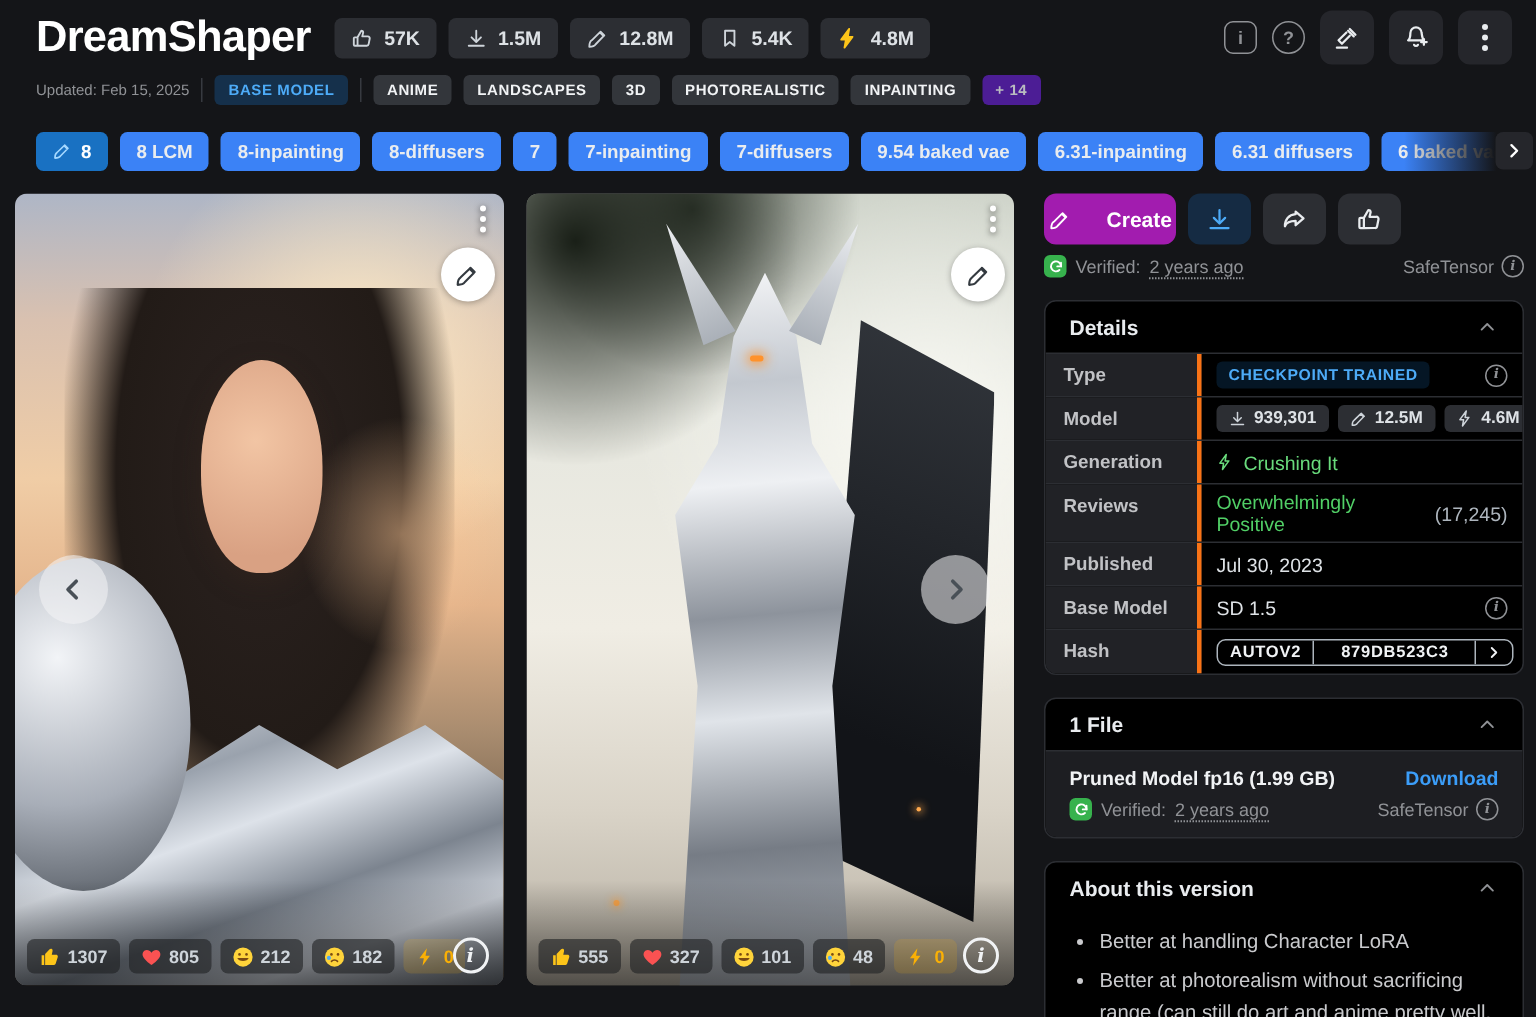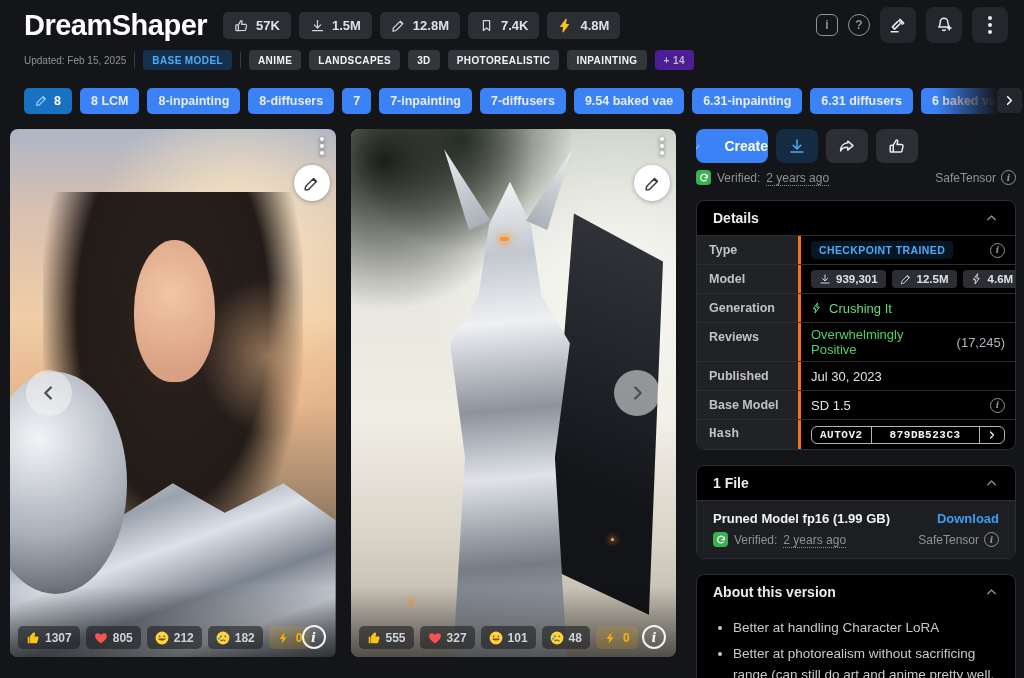--- a/index.html
+++ b/index.html
@@ -81,39 +81,39 @@
 
   .reactions { position:absolute; left:8px; bottom:8px; display:flex; gap:6px; z-index:4; }
   .rx { display:inline-flex; align-items:center; gap:5px; height:23px; padding:0 8px; border-radius:5px; background:rgba(30,31,34,.6); color:#ced4da; font-size:12px; font-weight:600; cursor:pointer; }
   .rx svg { width:14px; height:14px; }
   .rx.zap { background:rgba(250,176,5,.16); color:#fab005; font-weight:700; }
   .img-info { position:absolute; right:10px; bottom:8px; width:24px; height:24px; border-radius:50%; border:2px solid #f1f3f5; color:#f1f3f5; display:flex; align-items:center; justify-content:center; font-family:"DejaVu Serif",serif; font-style:italic; font-weight:700; font-size:13px; cursor:pointer; z-index:4; }
 
   
   aside { width:320px; flex:none; }
   .actions-row { display:flex; gap:8px; }
-  .btn-create { display:flex; align-items:center; justify-content:center; gap:24px; width:72px; height:34px; border:none; border-radius:8px; background:#3b82f6; color:#fff; font-size:14px; font-weight:700; cursor:pointer; }
+  .btn-create { display:flex; align-items:center; justify-content:center; gap:24px; width:88px; height:34px; border:none; border-radius:8px; background:#a21caf; color:#fff; font-size:14px; font-weight:700; cursor:pointer; }
   .btn-create svg { width:15px; height:15px; stroke:#fff; fill:none; stroke-width:2; stroke-linecap:round; stroke-linejoin:round; }
   .btn-sq { width:42px; height:34px; border:none; border-radius:8px; background:#2c2e33; display:flex; align-items:center; justify-content:center; cursor:pointer; }
   .btn-sq svg { width:18px; height:18px; stroke:#e9ecef; fill:none; stroke-width:2; stroke-linecap:round; stroke-linejoin:round; }
   .btn-sq.dl { background:rgba(25,113,194,.25); }
   .btn-sq.dl svg { stroke:#4dabf7; }
   .verified-row { margin-top:7px; display:flex; align-items:center; gap:6px; font-size:12px; color:#909296; }
   .shield { width:15px; height:15px; border-radius:4px; background:#37b24d; display:inline-flex; align-items:center; justify-content:center; flex:none; }
   .shield svg { width:10px; height:10px; stroke:#fff; fill:none; stroke-width:3; stroke-linecap:round; }
   .dotted { text-decoration:underline dotted; text-underline-offset:3px; cursor:pointer; }
   .vr-right { margin-left:auto; display:flex; align-items:center; gap:5px; }
   .mini-info { width:15px; height:15px; border-radius:50%; border:1.5px solid #909296; color:#909296; display:inline-flex; align-items:center; justify-content:center; font-size:9px; font-weight:700; font-style:italic; font-family:"DejaVu Serif",serif; cursor:pointer; }
 
   .card { margin-top:15px; background:#000000; border:1px solid #2c2e33; border-radius:8px; overflow:hidden; }
   .card-hd { display:flex; align-items:center; justify-content:space-between; padding:9px 16px; font-size:14px; font-weight:700; color:#e9ecef; cursor:pointer; }
   .card-hd svg { width:15px; height:15px; stroke:#909296; fill:none; stroke-width:2; stroke-linecap:round; stroke-linejoin:round; }
   .dtable { border-top:1px solid #2c2e33; }
   .drow { display:flex; border-bottom:1px solid #2c2e33; min-height:29px; }
-  .drow:last-child { border-bottom:none;font-family:Liberation Mono, monospace; }
+  .drow:last-child { border-bottom:none; }
   .dlabel { width:104px; flex:none; padding:7px 12px; background:#212226; border-right:3px solid #f97316; font-size:12.5px; font-weight:700; color:#c1c2c5; }
   .dvalue { flex:1; padding:4px 10px; display:flex; align-items:center; gap:6px; font-size:13px; color:#dee2e6; }
   .dvalue .mini-info { margin-left:auto; }
   .type-badge { padding:3px 8px; border-radius:4px; background:rgba(34,139,230,.16); color:#4dabf7; font-size:10.5px; font-weight:700; letter-spacing:.4px; cursor:pointer; }
   .mini-pill { display:inline-flex; align-items:center; gap:5px; padding:3px 8px; border-radius:4px; background:#2c2e33; color:#dee2e6; font-size:11.5px; font-weight:700; }
   .mini-pill svg { width:12px; height:12px; stroke:#ced4da; fill:none; stroke-width:2; stroke-linecap:round; stroke-linejoin:round; }
   .gen-val { color:#69db7c; display:inline-flex; align-items:center; gap:6px; font-size:13px; }
   .gen-val svg { width:12px; height:12px; stroke:#69db7c; fill:none; stroke-width:2; stroke-linejoin:round; }
   .rev-link { color:#51cf66; cursor:pointer; }
   .rev-count { color:#adb5bd; }
@@ -160,21 +160,21 @@
         <svg viewBox="0 0 24 24">
             <path d="M3 21c3.2 0 5.8-1 6.8-2.6l8.4-8.6-4-4-8.6 8.4C4 15.2 3 17.8 3 21z"></path>
             <path d="M15 5l4 4"></path>
           </svg>
         <span>12.8M</span>
       </div>
       <div class="stat-pill">
         <svg viewBox="0 0 24 24">
             <path d="M7 4h10v16l-5-4-5 4z"></path>
           </svg>
-        <span>7.4K</span>
+        <span>5.4K</span>
       </div>
       <div class="stat-pill energy">
         <svg viewBox="0 0 24 24">
             <path d="M13 2L4.5 13.5h5L8 22l8.5-11.5h-5L13 2z"></path>
           </svg>
         <span>4.8M</span>
       </div>
 
       <div class="hdr-icons">
         <span class="ghost-icon info-square">i</span>

